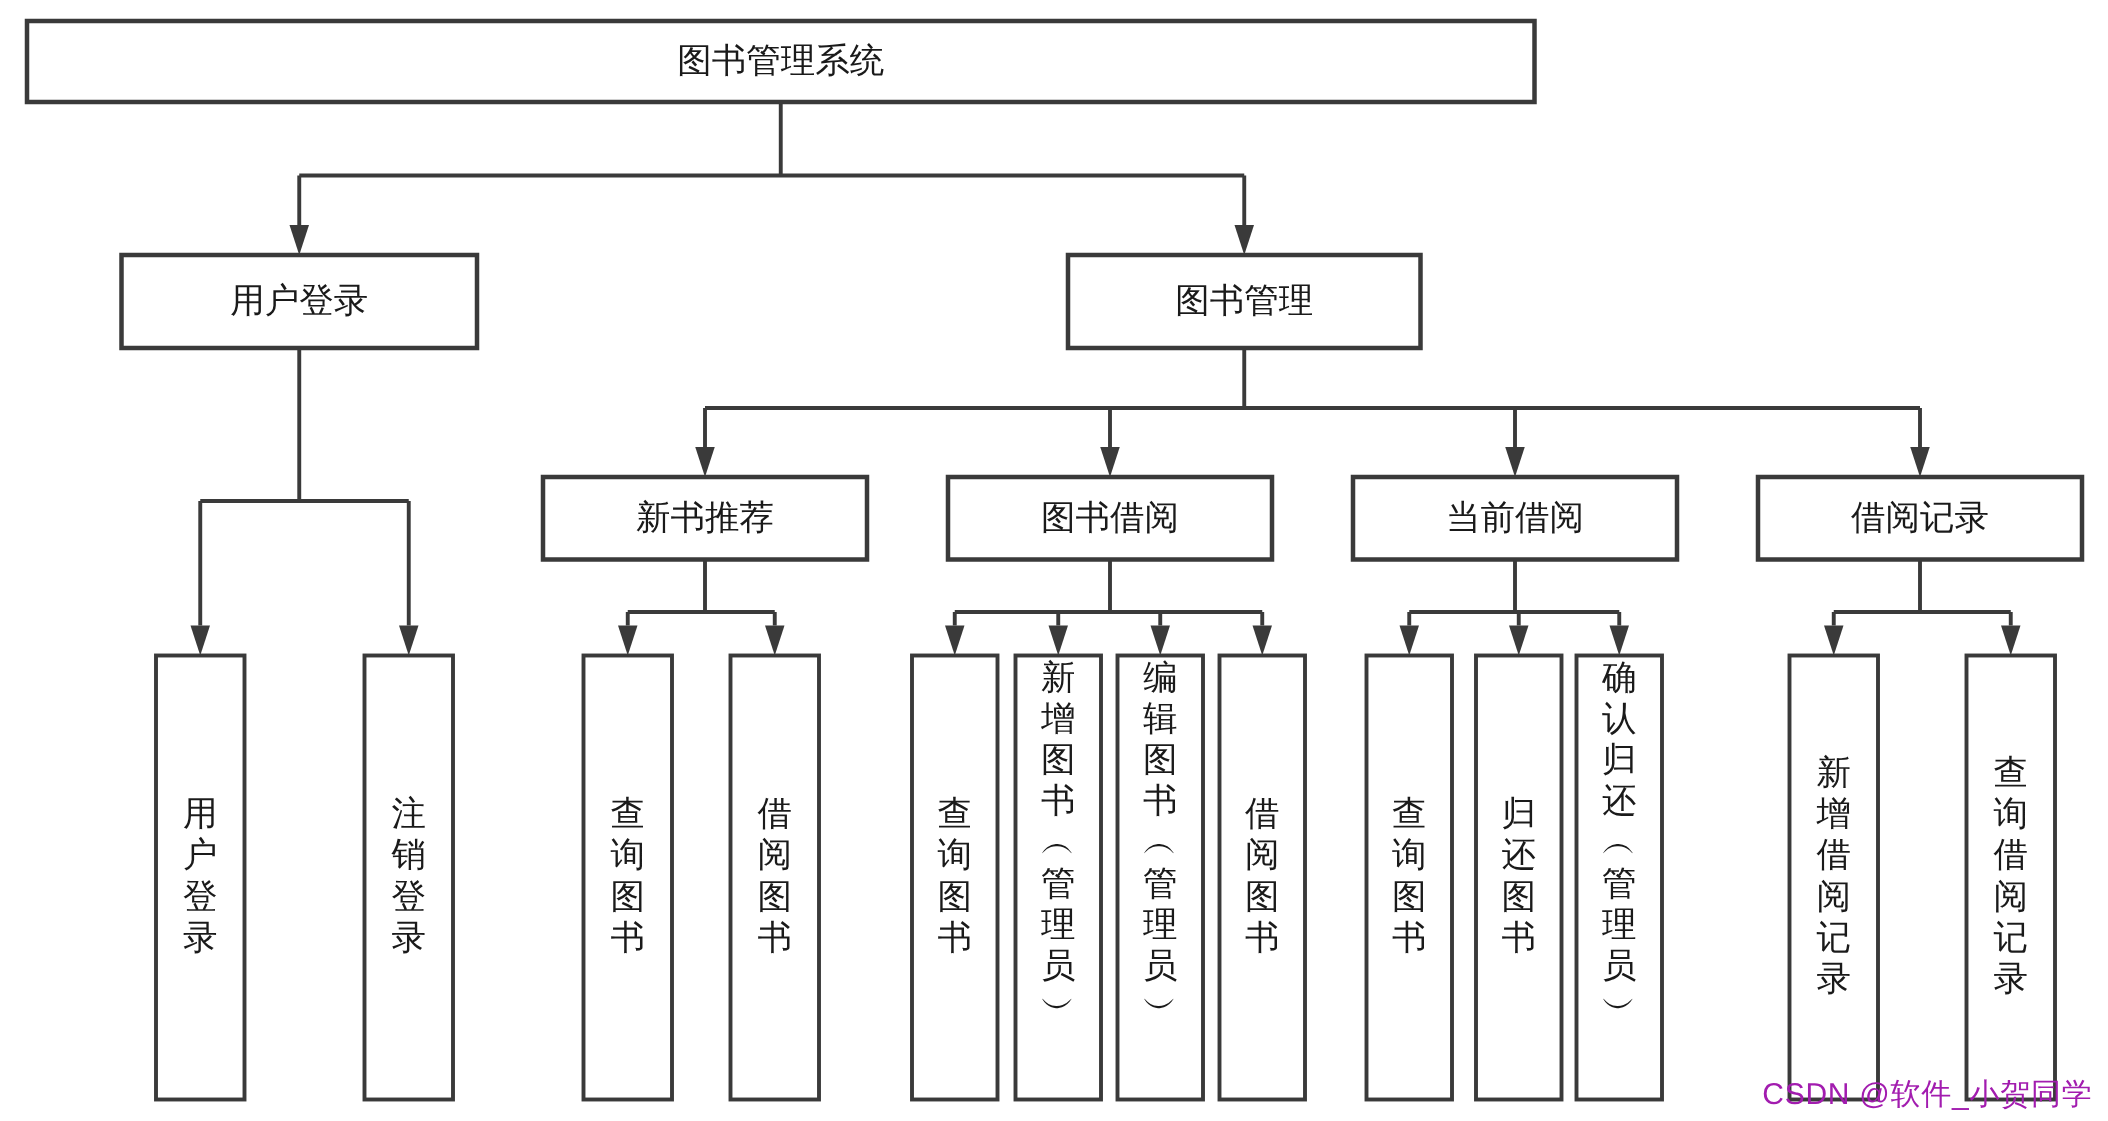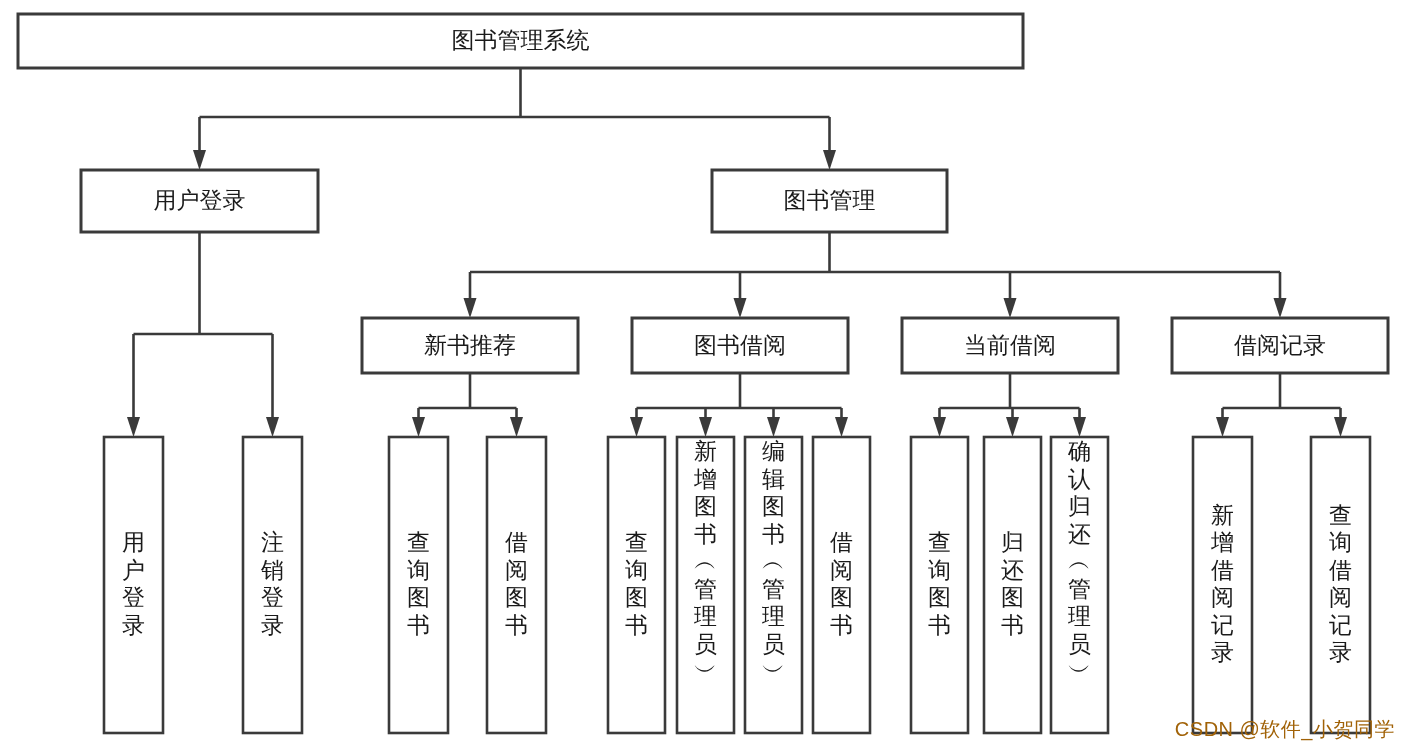--- a/index.html
+++ b/index.html
@@ -56,21 +56,21 @@
     font-size: 23px;
     fill: #1a1a1a;
     text-anchor: middle;
   }
   .watermark {
     position: absolute;
     right: 10px;
     bottom: 4px;
     font-family: "Liberation Sans", "DejaVu Sans", sans-serif;
     font-size: 20px;
-    color: #a16207;
+    color: #a21caf;
     letter-spacing: 0.5px;
     white-space: nowrap;
     pointer-events: none;
   }
 </style>
 </head>
 <body>
 
 <div id="chart-root">
   <svg class="diagram" viewBox="0 0 1405 747" xmlns="http://www.w3.org/2000/svg">

